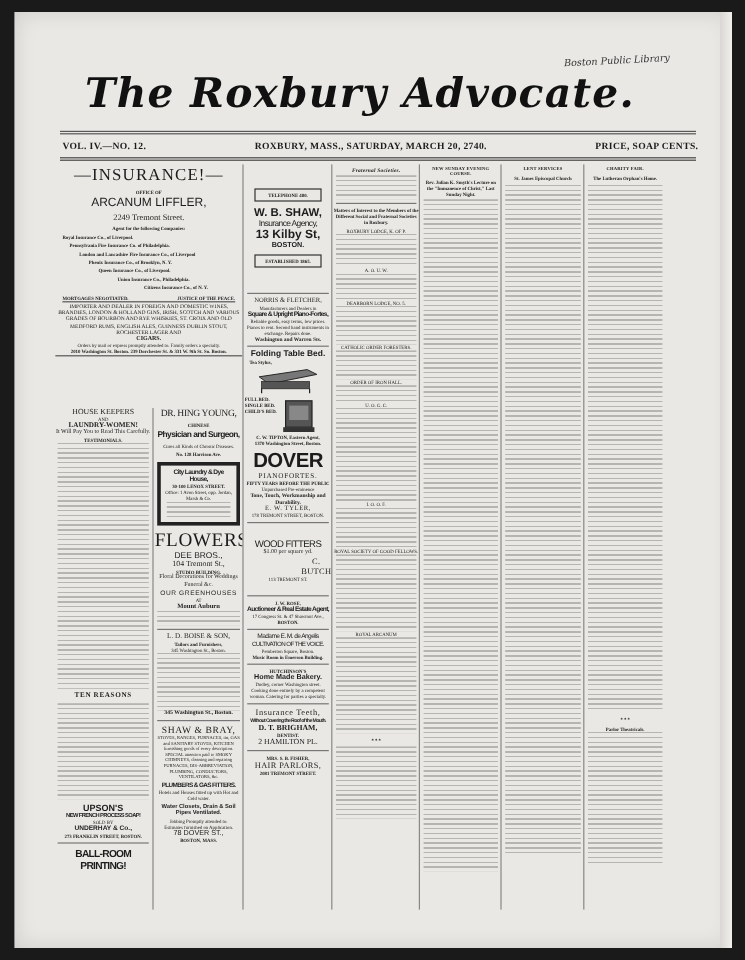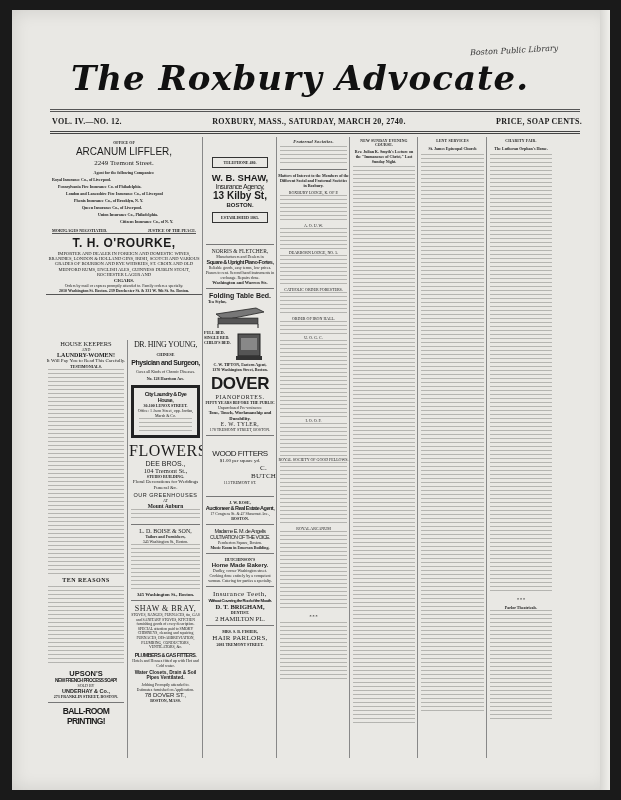--- a/index.html
+++ b/index.html
@@ -71,36 +71,36 @@
 </div>
 <div class="rule double" style="top:131px;"></div>
 
 <div class="colrule" style="left:202px;"></div>
 <div class="colrule" style="left:276px;"></div>
 <div class="colrule" style="left:349px;"></div>
 <div class="colrule" style="left:417px;"></div>
 <div class="colrule" style="left:486px;"></div>
 
 <div class="col" style="left:46px; width:156px; top:137px; bottom:auto; height:200px;">
+  <div class="c" style="font-size:14px; letter-spacing:1px; margin-top:2px;">—INSURANCE!—</div>
   <div class="c tiny b" style="margin-top:3px;">OFFICE OF</div>
   <div class="c sans" style="font-size:10px; margin-top:1px;">ARCANUM LIFFLER,</div>
   <div class="c" style="font-size:7px; margin-top:2px;">2249 Tremont Street.</div>
   <div class="c tiny b" style="margin-top:3px;">Agent for the following Companies:</div>
   <div class="tiny b" style="padding-left:6px; margin-top:2px;">Royal Insurance Co., of Liverpool.</div>
   <div class="tiny b" style="padding-left:12px; margin-top:2px;">Pennsylvania Fire Insurance Co. of Philadelphia.</div>
   <div class="tiny b" style="padding-left:20px; margin-top:2px;">London and Lancashire Fire Insurance Co., of Liverpool</div>
   <div class="tiny b" style="padding-left:28px; margin-top:2px;">Phenix Insurance Co., of Brooklyn, N. Y.</div>
   <div class="tiny b" style="padding-left:36px; margin-top:2px;">Queen Insurance Co., of Liverpool.</div>
   <div class="tiny b" style="padding-left:52px; margin-top:2px;">Union Insurance Co., Philadelphia.</div>
   <div class="tiny b" style="padding-left:74px; margin-top:2px;">Citizens Insurance Co., of N. Y.</div>
   <div style="display:flex; justify-content:space-between; margin:4px 6px 0; border-bottom:1px solid #555;" class="tiny b">
     <span>MORTGAGES NEGOTIATED.</span>
     <span>JUSTICE OF THE PEACE.</span>
   </div>
-  <div class="c sans b" style="font-size:12px; margin-top:2px; letter-spacing:0.5px;">T. H. O'ROURKE,</div>
   <div class="c" style="font-size:4.6px; line-height:5.2px; margin:1px 2px;">IMPORTER AND DEALER IN FOREIGN AND DOMESTIC WINES, BRANDIES, LONDON &amp; HOLLAND GINS, IRISH, SCOTCH AND VARIOUS GRADES OF BOURBON AND RYE WHISKIES, ST. CROIX AND OLD MEDFORD RUMS, ENGLISH ALES, GUINNESS DUBLIN STOUT, ROCHESTER LAGER AND</div>
   <div class="c b" style="font-size:5px;">CIGARS.</div>
   <div class="c tiny">Orders by mail or express promptly attended to. Family orders a specialty.</div>
   <div class="c tiny b" style="border-bottom:1px solid #555; padding-bottom:1px;">2010 Washington St. Boston. 239 Dorchester St. &amp; 331 W. 9th St. So. Boston.</div>
 </div>
 
 <div class="col" style="left:46px; width:80px; top:340px;">
   <div class="c" style="font-size:6.5px;">HOUSE KEEPERS</div>
   <div class="c tiny">AND</div>
   <div class="c b" style="font-size:6px;">LAUNDRY-WOMEN!</div>

